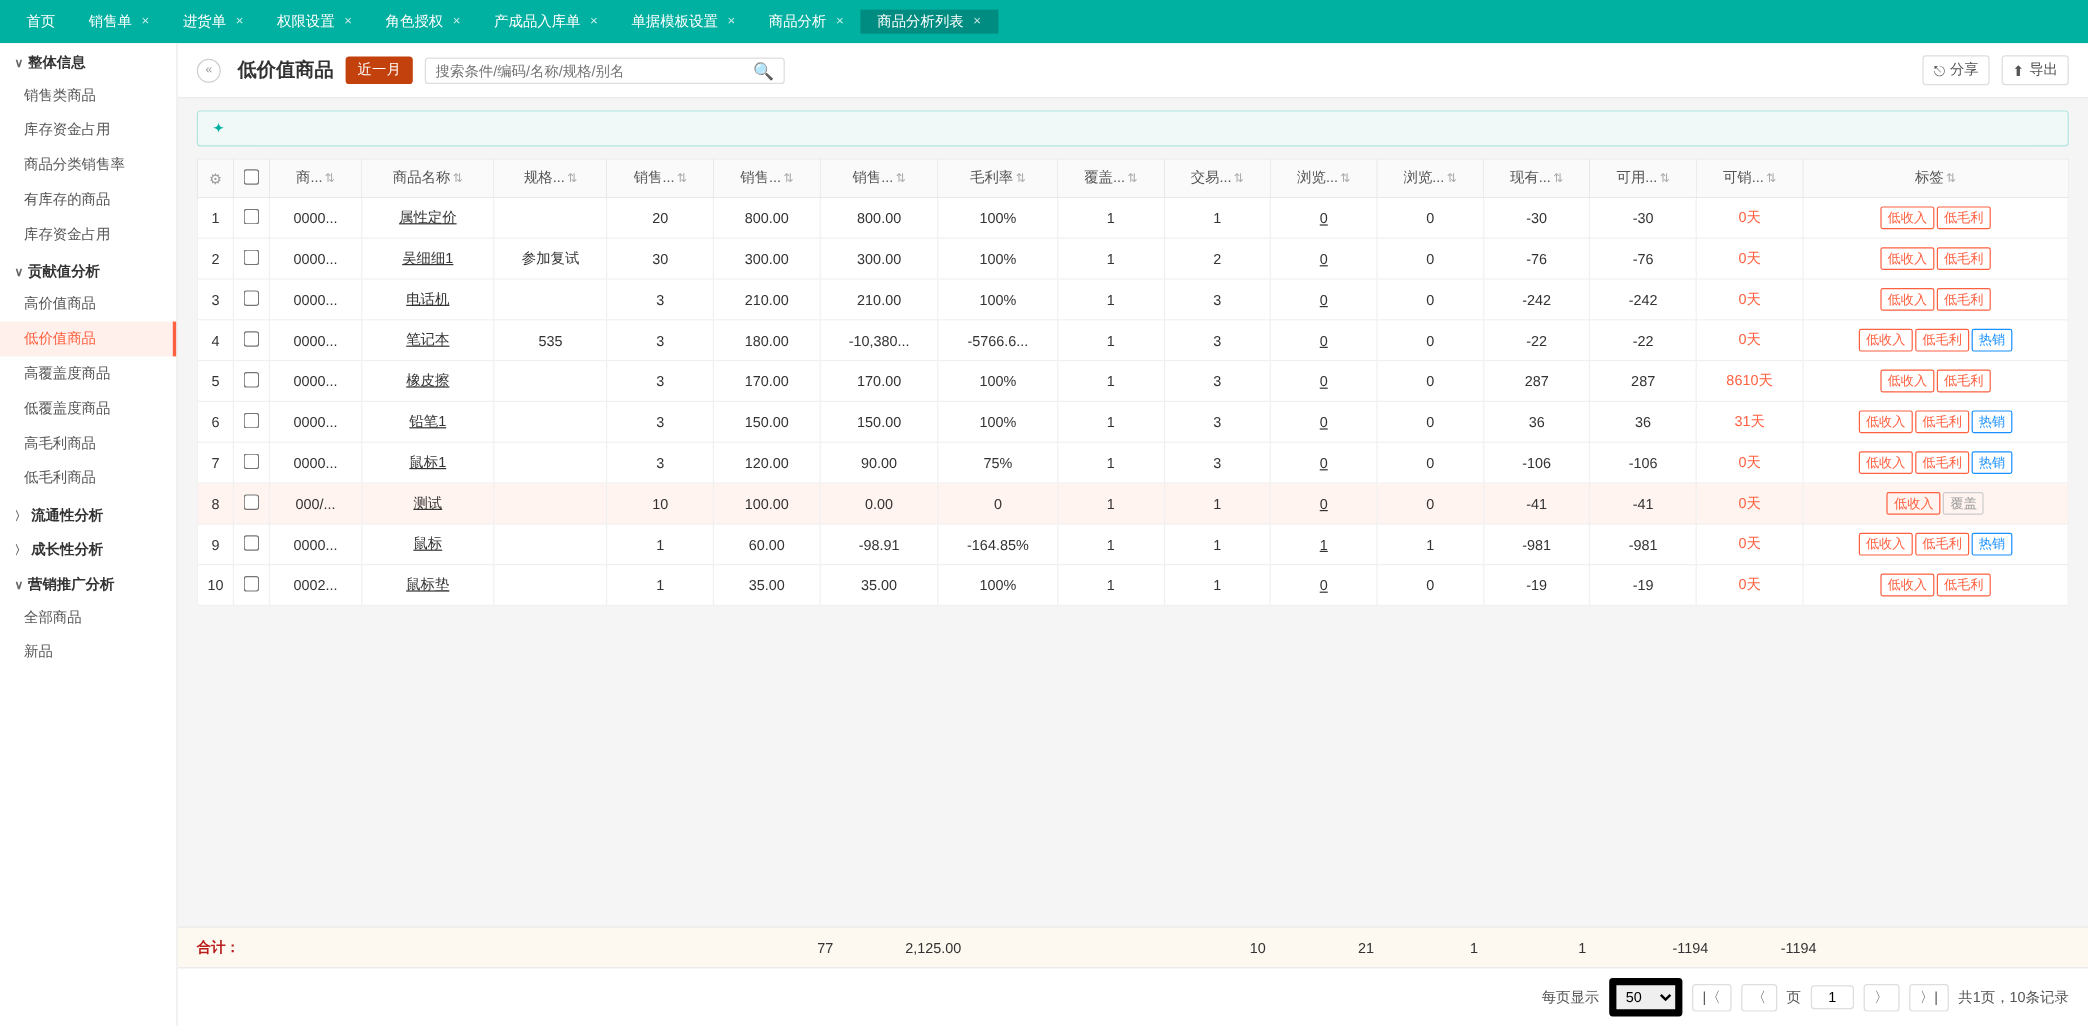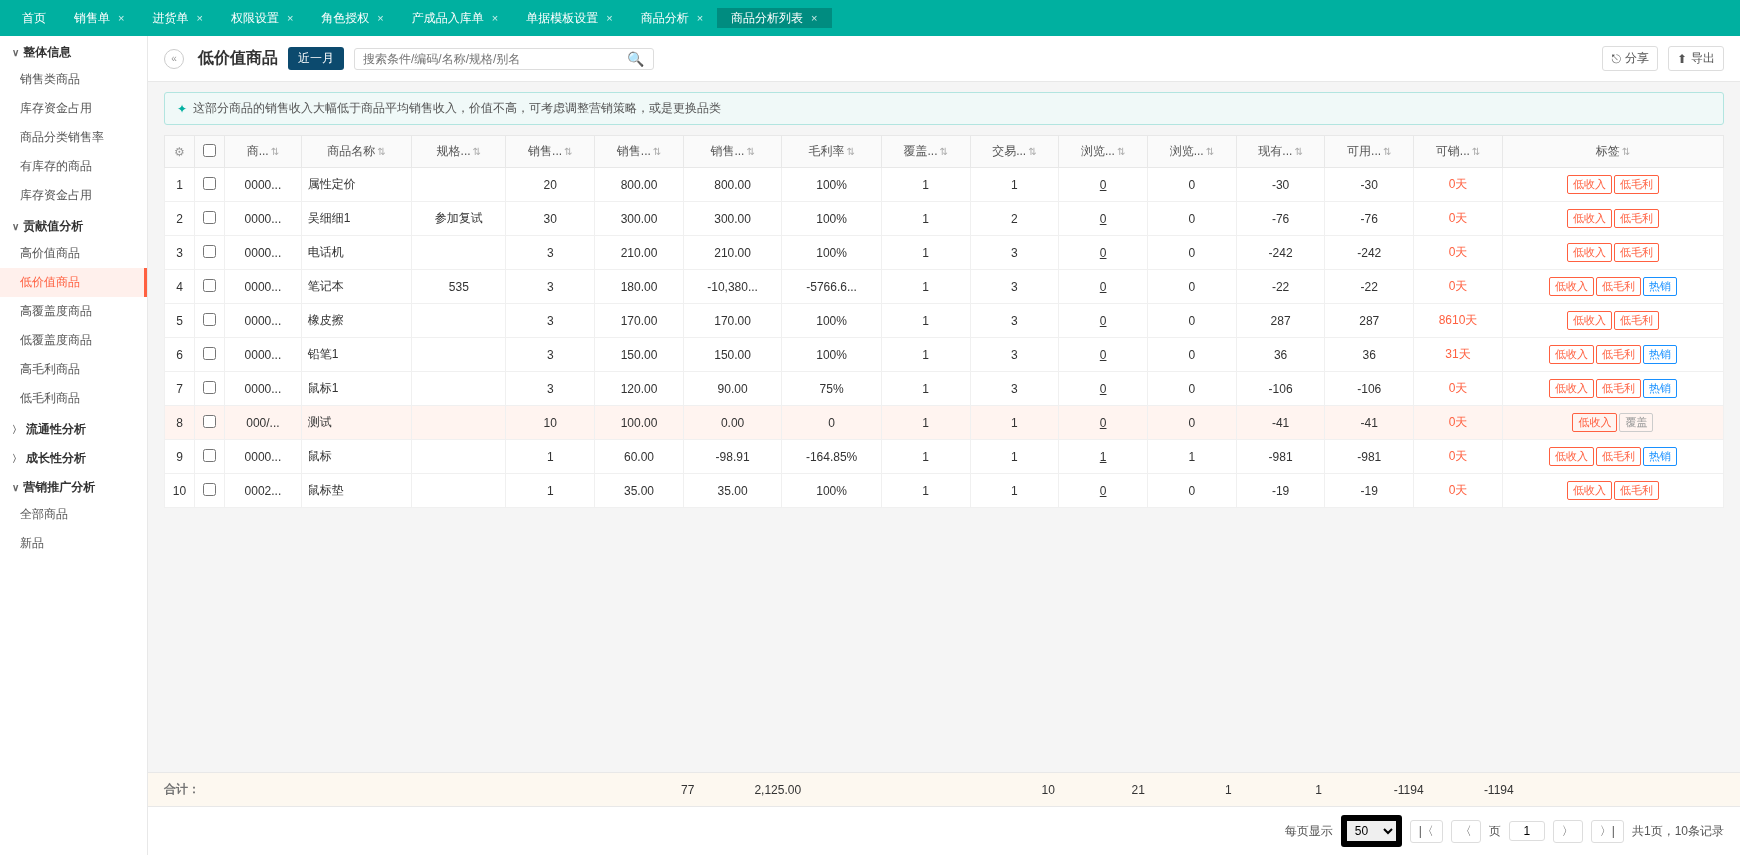--- a/index.html
+++ b/index.html
@@ -78,21 +78,21 @@
       gap: 10px;
       border-bottom: 1px solid #e8e8e8;
       flex-shrink: 0;
     }
     .page-title {
       font-size: 16px;
       font-weight: bold;
       color: #333;
     }
     .filter-btn {
-      background: #0c4a6e;
+      background: #c2410c;
       color: #fff;
       border: none;
       border-radius: 3px;
       padding: 3px 10px;
       font-size: 12px;
       cursor: pointer;
     }
     .search-box {
       display: flex;
       border: 1px solid #ddd;
@@ -171,21 +171,21 @@
     thead th .sort-icon { color: #aaa; font-size: 10px; margin-left: 2px; }
     tbody tr { border-bottom: 1px solid #f0f0f0; }
     tbody tr.highlighted { background: #fff4f0; }
     tbody td {
       border: 1px solid #f0f0f0;
       padding: 6px 6px;
       text-align: center;
       color: #333;
       white-space: nowrap;
     }
-    tbody td.left { text-align: left; }
+    tbody td.left { text-align: center; text-decoration: underline; }
     .tag {
       display: inline-block;
       padding: 1px 5px;
       border-radius: 2px;
       font-size: 11px;
       margin: 1px;
       text-align: right;
     }
     .tag-orange { color: #ff6040; border: 1px solid #ff6040; }
     .tag-gray { color: #999; border: 1px solid #ccc; }
@@ -197,21 +197,21 @@
     .footer-summary {
       background: #fdf8f0;
       border-top: 1px solid #e8e8e8;
       padding: 8px 16px;
       display: flex;
       align-items: center;
       gap: 0;
       flex-shrink: 0;
       font-size: 12px;
     }
-    .summary-label { color: #737373; margin-right: 16px; font-weight: bold; }
+    .summary-label { color: #b91c1c; margin-right: 16px; font-weight: bold; }
     .summary-cells {
       display: flex;
       flex: 1;
       gap: 0;
     }
     .summary-cell {
       flex: 1;
       text-align: center;
       color: #333;
       padding: 0 6px;
@@ -376,21 +376,20 @@
         </button>
         <button class="action-btn">
           <span>⬆</span>
           <span>导出</span>
         </button>
       </div>
     </div>
 
     <div class="info-banner">
       <span class="info-icon">✦</span>
-      <span>这部分商品的销售收入大幅低于商品平均销售收入，价值不高，可考虑调整营销策略，或是更换品类</span>
     </div>
 
     <div class="table-container">
       <table>
         <thead>
           <tr>
             <th style="width:30px;"><span style="color:#999;">⚙</span></th>
             <th style="width:30px;"><input type="checkbox" style=""></th>
             <th>商...<span class="sort-icon">⇅</span></th>
             <th>商品名称<span class="sort-icon">⇅</span></th>

